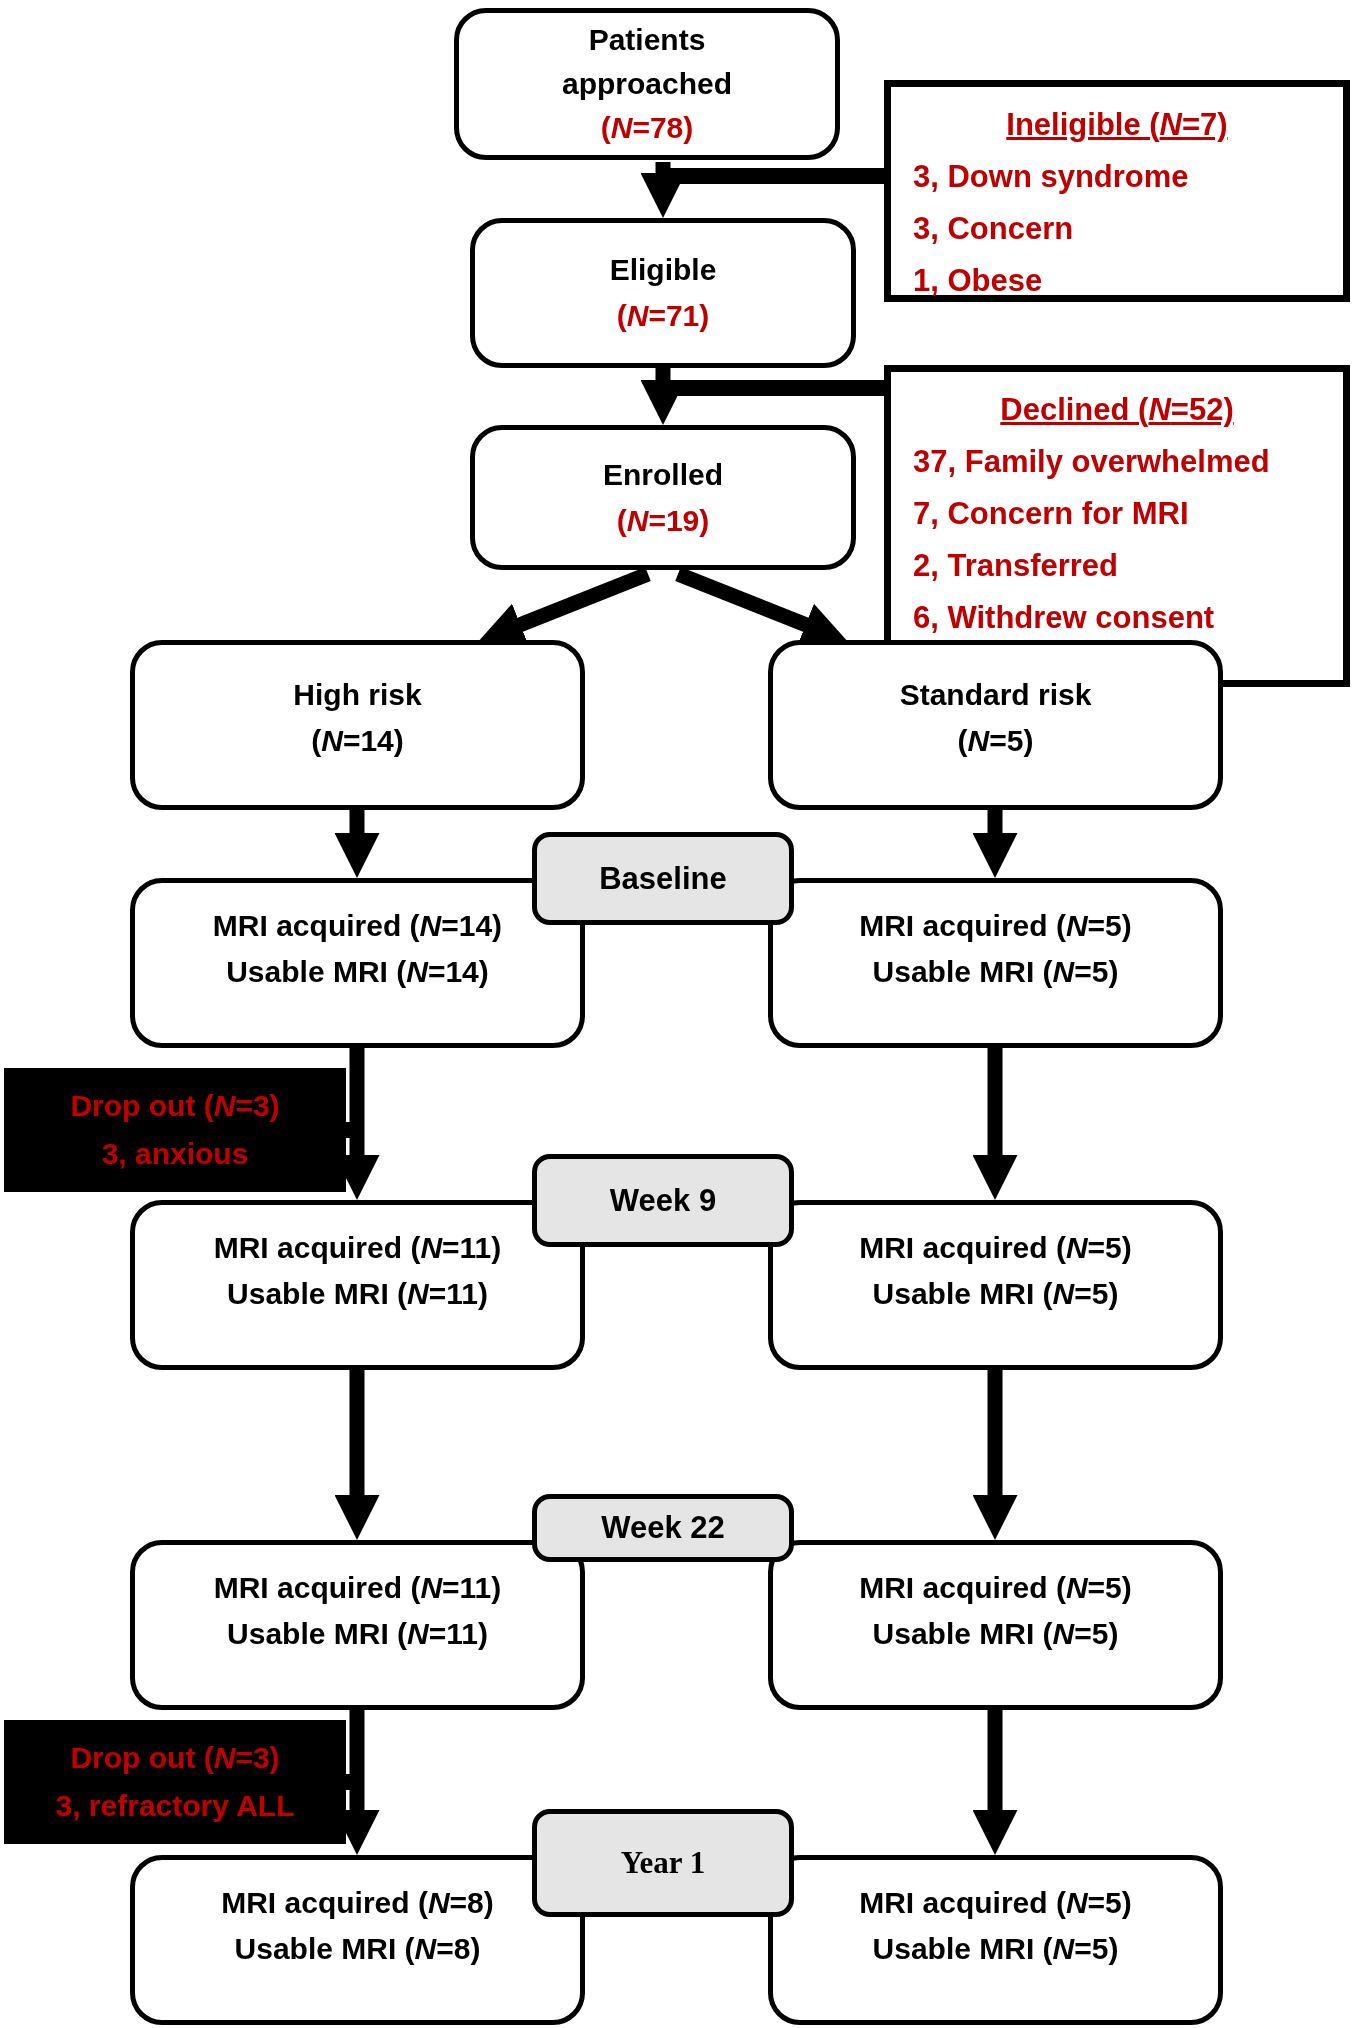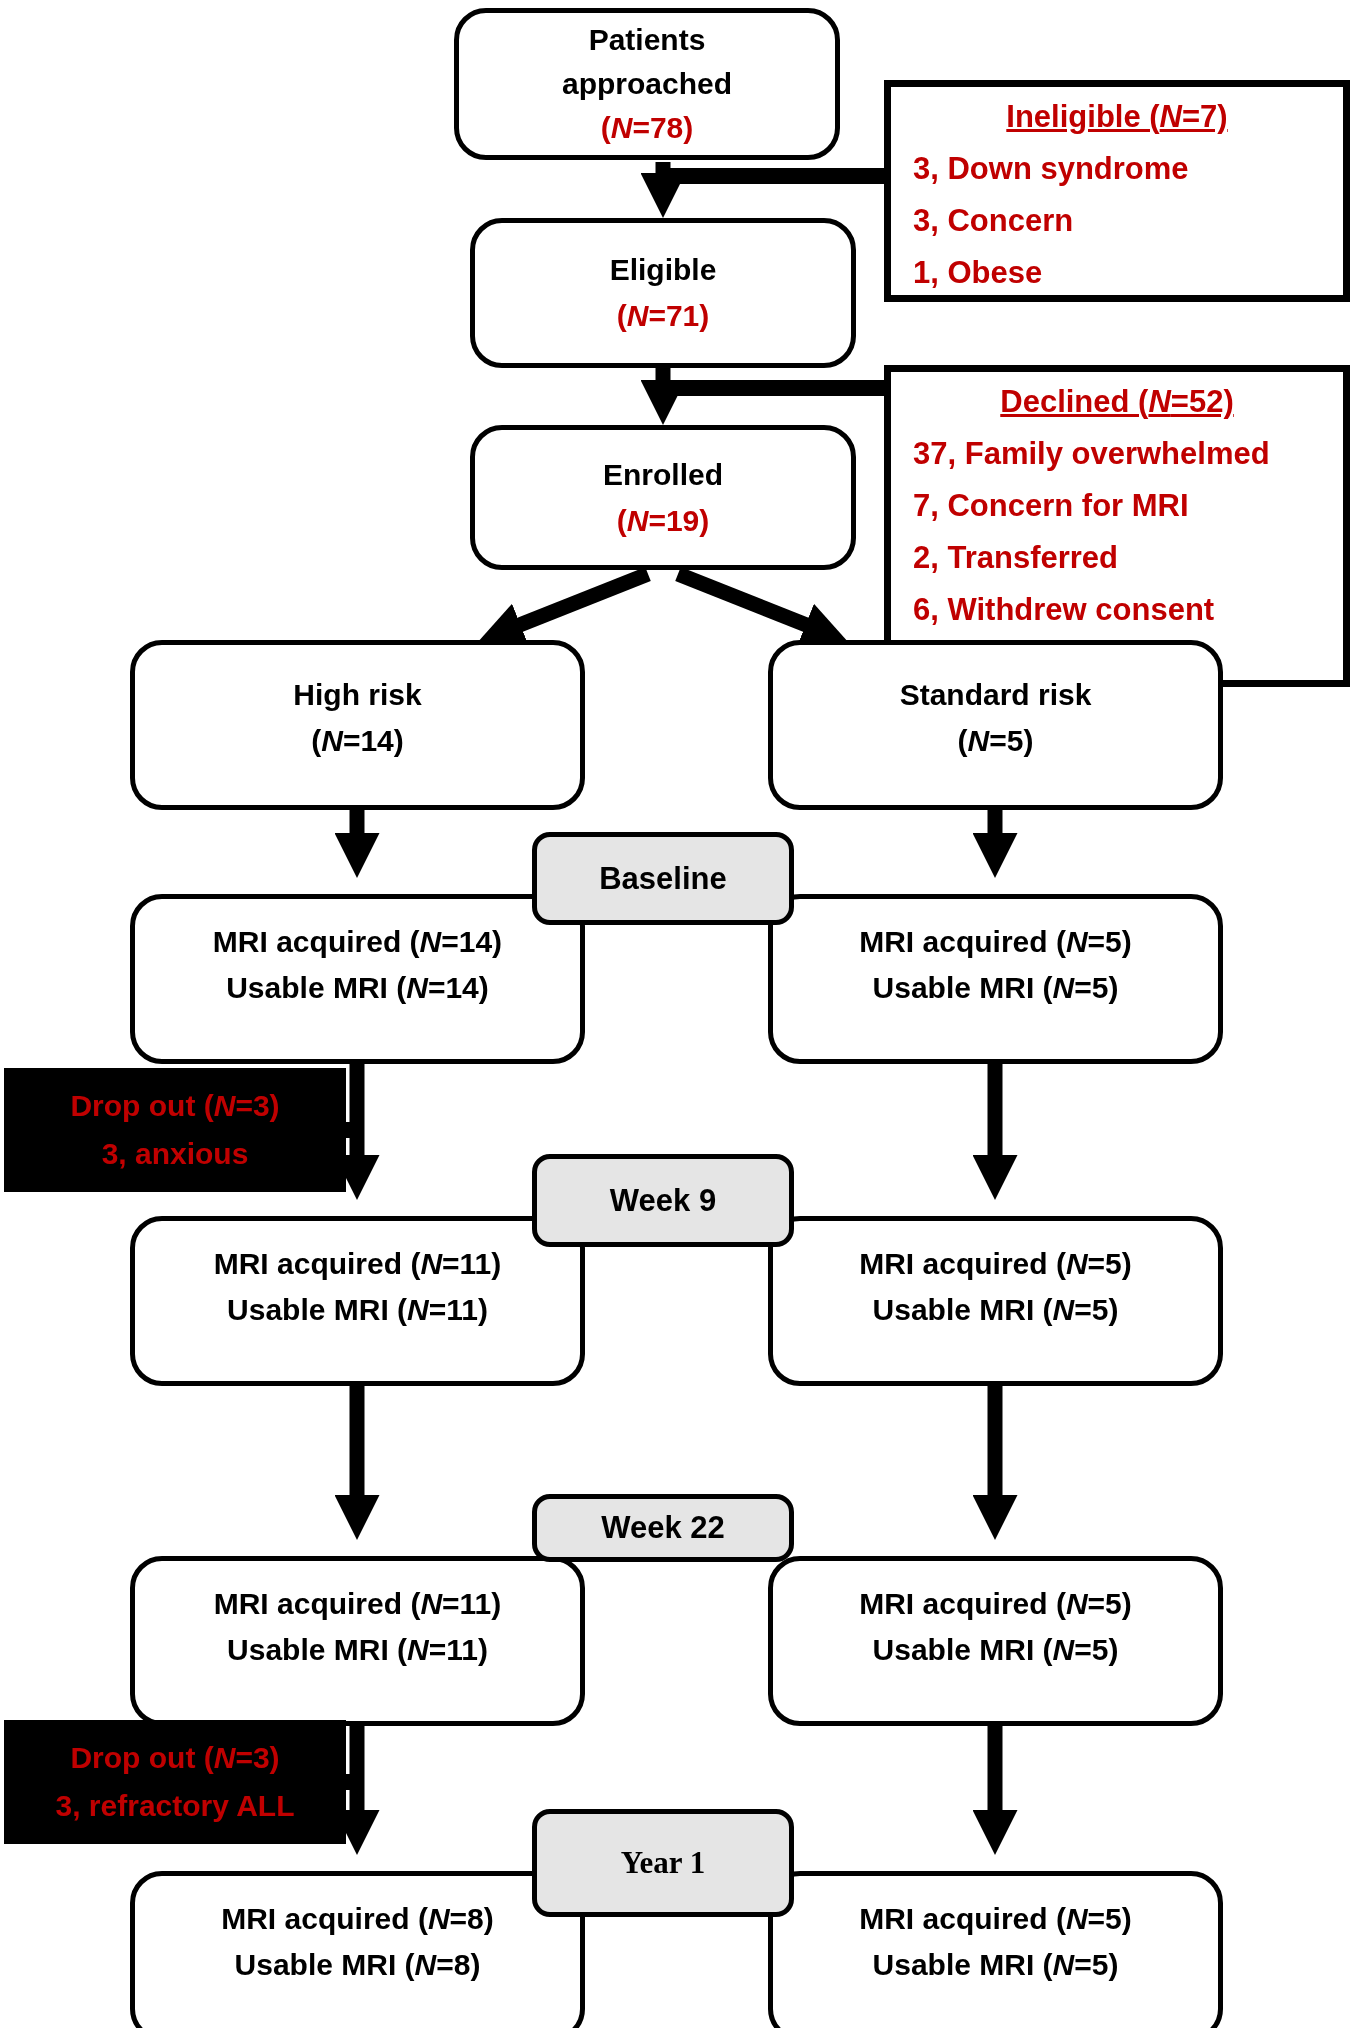--- a/index.html
+++ b/index.html
@@ -7,27 +7,27 @@
     position:relative;width:1354px;height:2028px;background:#fff;overflow:hidden;
     font-family:"Liberation Sans",sans-serif;font-weight:bold;color:#000;
   }
   .arrows{position:absolute;left:0;top:0;z-index:1;}
   .box{
     position:absolute;background:#fff;border:5px solid #000;box-sizing:border-box;
     display:flex;flex-direction:column;justify-content:center;align-items:center;
     text-align:center;font-size:30px;line-height:46px;z-index:2;
   }
   .round{border-radius:32px;}
-  .mri{padding-bottom:28px;margin-top:16px;}
+  .mri{padding-bottom:28px;}
   .risk{padding-bottom:14px;}
   .red{color:#c00000;}
   .sidebox{
     position:absolute;background:#fff;border:7px solid #000;box-sizing:border-box;
     color:#c00000;font-size:31px;line-height:52px;text-align:left;
-    padding:4px 22px;z-index:2;
+    padding:12px 22px;z-index:2;
   }
   .sidebox .title{display:block;text-align:center;text-decoration:underline;}
   .sidebox .item{display:block;}
   .dropbox{
     position:absolute;background:#000000;border:6px solid #000;box-sizing:border-box;
     color:#c00000;font-size:30px;line-height:48px;text-align:center;
     display:flex;flex-direction:column;justify-content:center;z-index:3;
   }
   .graybox{
     position:absolute;background:#e5e5e5;border:5px solid #000;box-sizing:border-box;

